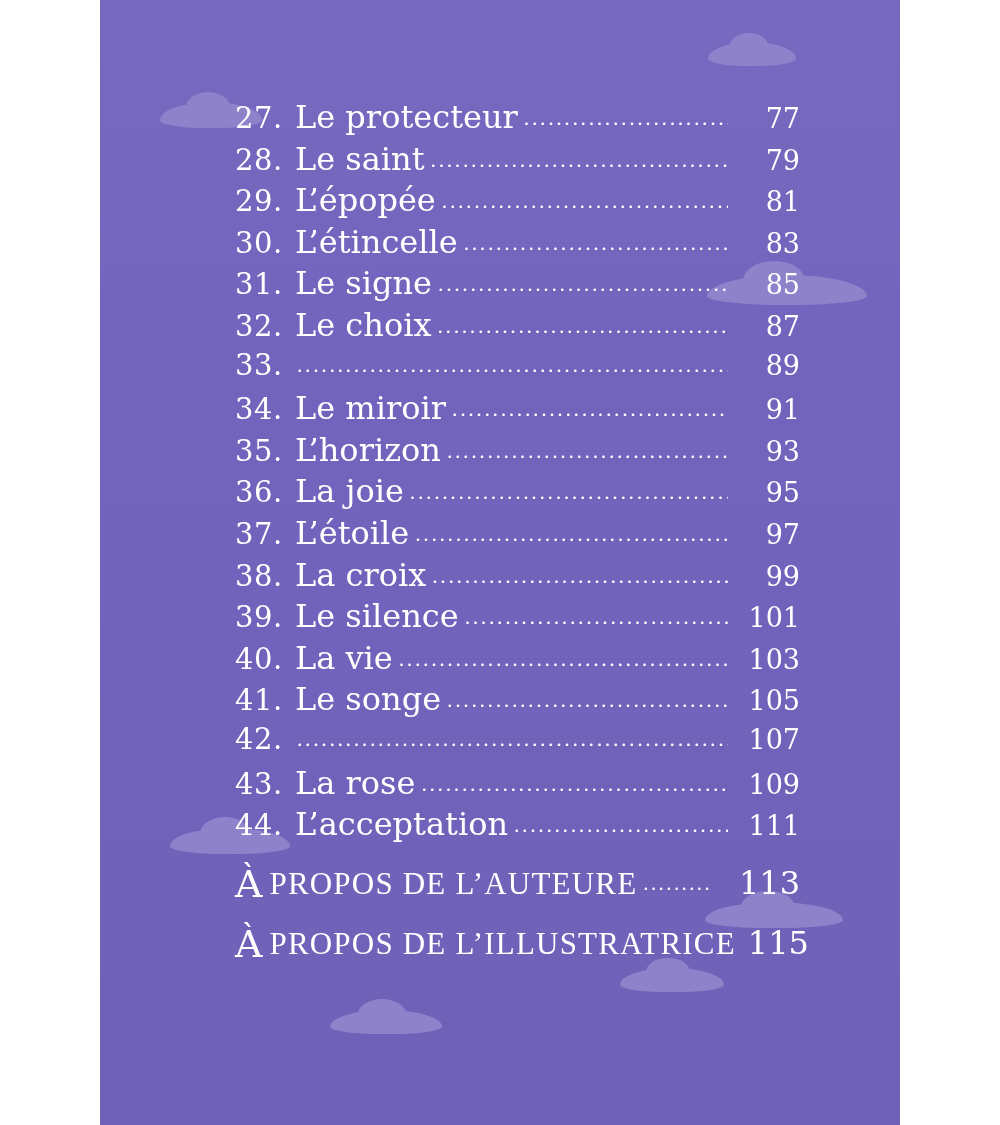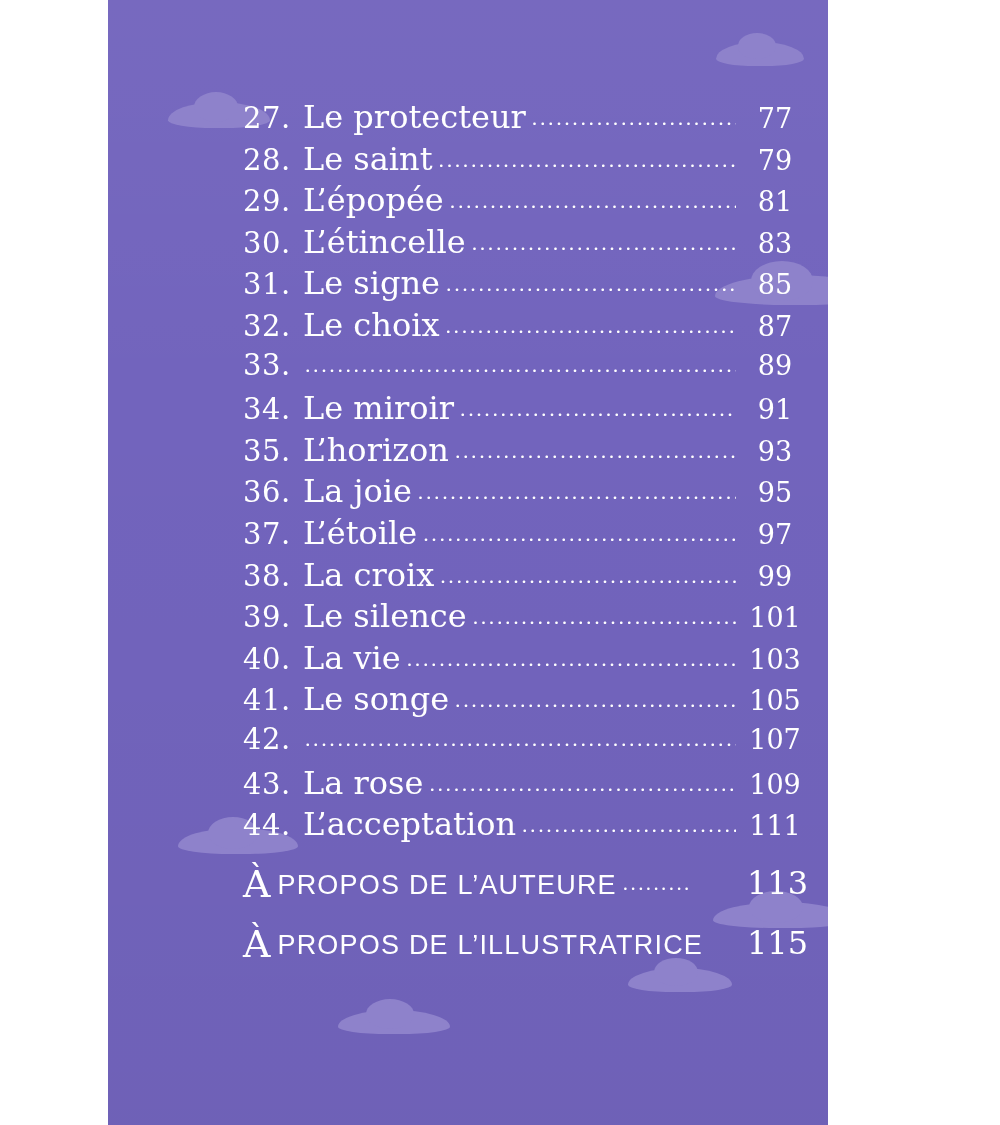--- a/index.html
+++ b/index.html
@@ -9,23 +9,23 @@
   }
   body {
     width: 1000px;
     height: 1125px;
     position: relative;
     font-family: "Liberation Serif", serif;
   }
 
   #page {
     position: absolute;
-    left: 108px;
+    left: 100px;
     top: 0;
-    width: 720px;
+    width: 800px;
     height: 1125px;
     background: #7264bd;
     overflow: hidden;
   }
 
   
   #page::before {
     content: "";
     position: absolute;
     inset: 0;
@@ -97,21 +97,21 @@
     letter-spacing: 2.6px;
     line-height: 1;
     height: 18px;
   }
   .leader.none { color: transparent; }
 
   .page-no {
     font-family: "DejaVu Serif", "Liberation Serif", serif;
     font-size: 27px;
     min-width: 66px;
-    text-align: center;
+    text-align: right;
     white-space: nowrap;
   }
 
   .sections {
     position: absolute;
     left: 135px;
     top: 862px;
     width: 565px;
   }
 
@@ -123,22 +123,22 @@
   }
   .section .cap {
     font-family: "DejaVu Serif", "Liberation Serif", serif;
     font-size: 38px;
     line-height: 1;
     padding-right: 7px;
     position: relative;
     top: 3px;
   }
   .section .sec-title {
-    font-family: Liberation Sans, sans-serif;
-    font-size: 27px;
+    font-family: Liberation Serif, serif;
+    font-size: 31px;
     letter-spacing: 1.2px;
     white-space: nowrap;
   }
   .section .leader {
     font-size: 21px;
     letter-spacing: 2.4px;
     top: -4px;
   }
   .section .page-no {
     font-size: 32px;

